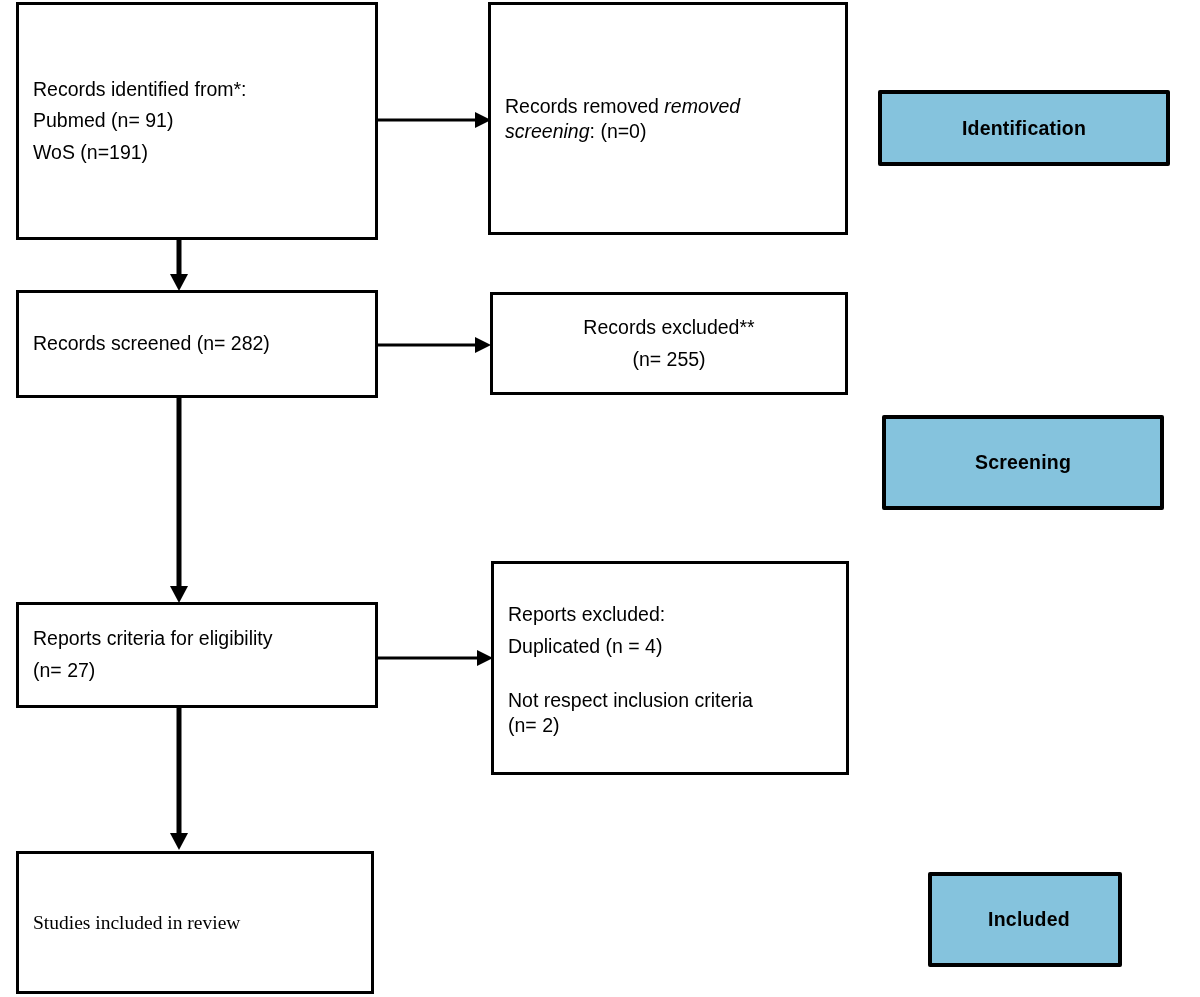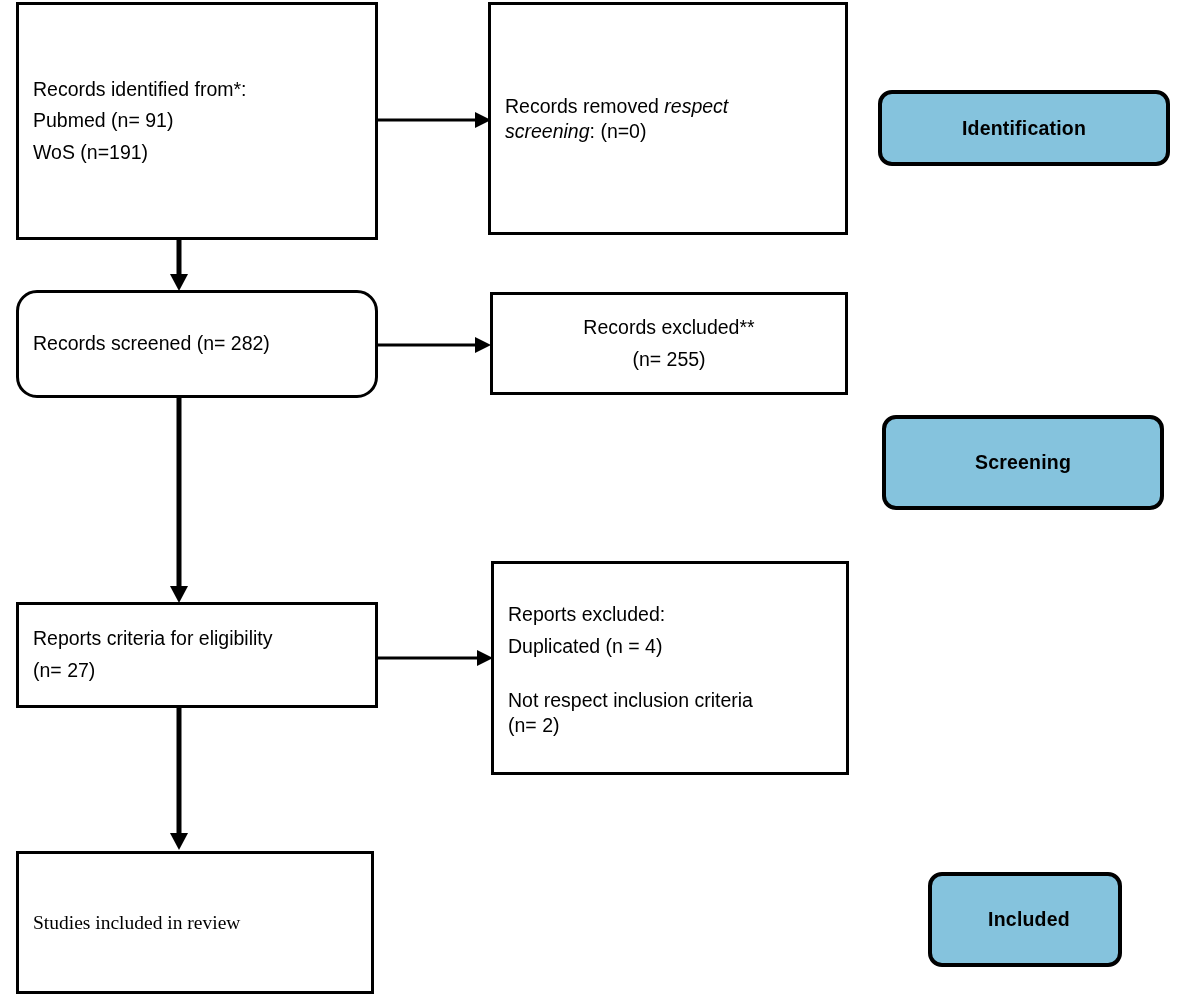--- a/index.html
+++ b/index.html
@@ -43,21 +43,21 @@
     height: 26px;
   }
   .node .line em {
     font-style: italic;
   }
   .stage {
     position: absolute;
     box-sizing: border-box;
     background: #85c3dd;
     border: 4px solid #000000;
-    border-radius: 14px;
+    border-radius: 2px;
     display: flex;
     align-items: center;
     justify-content: center;
     font-size: 19.5px;
     font-weight: bold;
     letter-spacing: 0.2px;
   }
   .connector {
     position: absolute;
   }
@@ -113,25 +113,25 @@
     </svg>
   </div>
 
   <div class="node" style="left:16px; top:2px; width:362px; height:238px;">
     <div class="line">Records identified from*:</div>
     <div class="line indent">Pubmed (n= 91)</div>
     <div class="line indent">WoS (n=191)</div>
   </div>
 
   <div class="node" style="left:488px; top:2px; width:360px; height:233px;">
-    <div class="line tight"><span>Records removed </span><em>respect</em></div>
+    <div class="line tight"><span>Records removed </span><em>removed</em></div>
     <div class="line tight"><em>screening</em><span>: (n=0)</span></div>
   </div>
 
-  <div class="node" style="left:16px; top:290px; width:362px; height:108px;border-radius:21px;">
+  <div class="node" style="left:16px; top:290px; width:362px; height:108px;">
     <div class="line">Records screened (n= 282)</div>
   </div>
 
   <div class="node" style="left:490px; top:292px; width:358px; height:103px;align-items:center;">
     <div class="line">Records excluded**</div>
     <div class="line">(n= 255)</div>
   </div>
 
   <div class="node" style="left:16px; top:602px; width:362px; height:106px;">
     <div class="line">Reports criteria for eligibility</div>

